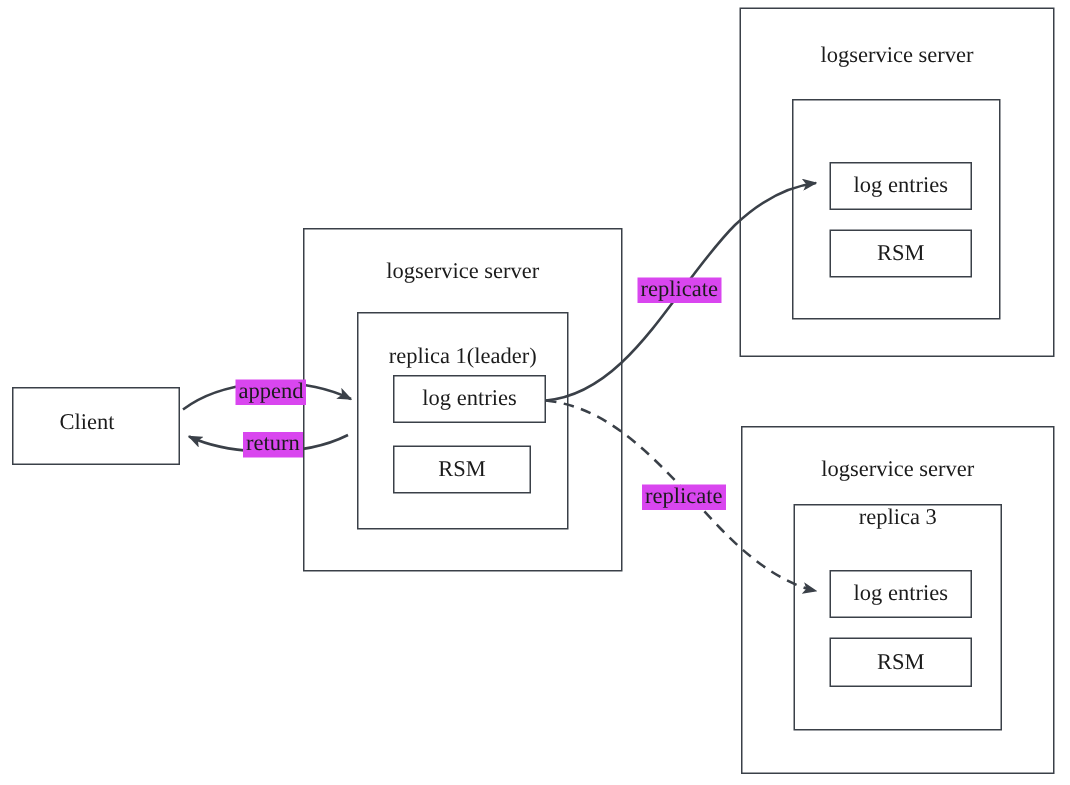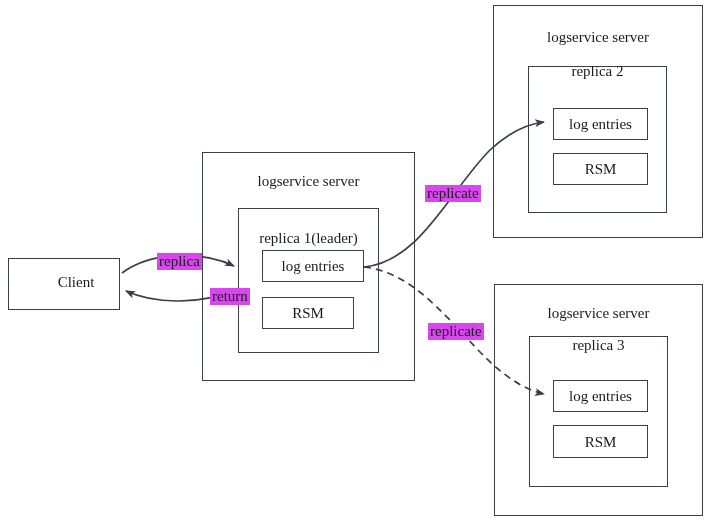--- a/index.html
+++ b/index.html
@@ -45,39 +45,38 @@
     pointer-events: none;
   }
   .t15 { font-size: 15px; text-align: center; }
 </style>
 </head>
 <body>
 
 <div id="canvas">
 
   <div class="box" style="left:8px; top:258px; width:112px; height:52px;"></div>
-  <div class="box-label t15" style="left:20px; top:274px; width:112px;">Client</div>
+  <div class="box-label t15" style="left:2px; top:274px; width:112px;">Client</div>
 
   <div class="box" style="left:202px; top:152px; width:213px; height:229px;"></div>
   <div class="box-label t15" style="left:202px; top:173px; width:213px;">logservice server</div>
 
   <div class="box" style="left:238px; top:208px; width:141px; height:145px;"></div>
   <div class="box-label t15" style="left:238px; top:230px; width:141px;">replica 1(leader)</div>
 
   <div class="box" style="left:262px; top:250px; width:102px; height:32px;"></div>
   <div class="box-label t15" style="left:262px; top:258px; width:102px;">log entries</div>
 
   <div class="box" style="left:262px; top:297px; width:92px; height:32px;"></div>
   <div class="box-label t15" style="left:262px; top:305px; width:92px;">RSM</div>
 
   <div class="box" style="left:493px; top:5px; width:210px; height:233px;"></div>
   <div class="box-label t15" style="left:493px; top:29px; width:210px;">logservice server</div>
 
   <div class="box" style="left:528px; top:66px; width:139px; height:147px;"></div>
-  <div class="box-label t15" style="left:528px; top:63px; width:139px;">replica 2</div>
 
   <div class="box" style="left:553px; top:108px; width:95px; height:32px;"></div>
   <div class="box-label t15" style="left:553px; top:116px; width:95px;">log entries</div>
 
   <div class="box" style="left:553px; top:153px; width:95px; height:32px;"></div>
   <div class="box-label t15" style="left:553px; top:161px; width:95px;">RSM</div>
 
   <div class="box" style="left:494px; top:284px; width:209px; height:232px;"></div>
   <div class="box-label t15" style="left:494px; top:305px; width:209px;">logservice server</div>
 
@@ -99,18 +98,18 @@
 
     <path d="M122,273 C150,252 200,250 234,266" fill="none" stroke="#3a4048" stroke-width="1.7" marker-end="url(#arrowhead)"></path>
 
     <path d="M232,290 C200,306 152,303 126,291" fill="none" stroke="#3a4048" stroke-width="1.7" marker-end="url(#arrowhead)"></path>
 
     <path d="M364,267 C420,262 450,190 490,150 C510,131 528,124 544,122" fill="none" stroke="#3a4048" stroke-width="1.7" marker-end="url(#arrowhead)"></path>
 
     <path d="M364,267 C410,272 440,310 480,352 C505,378 526,390 544,394" fill="none" stroke="#3a4048" stroke-width="1.7" stroke-dasharray="7 5" marker-end="url(#arrowhead)"></path>
   </svg>
 
-  <div class="edge-label t15" style="left:157px; top:253px;">replica</div>
-  <div class="edge-label t15" style="left:162px; top:288px;margin-left:48px;">return</div>
+  <div class="edge-label t15" style="left:157px; top:253px;">append</div>
+  <div class="edge-label t15" style="left:162px; top:288px;">return</div>
   <div class="edge-label t15" style="left:425px; top:185px;">replicate</div>
   <div class="edge-label t15" style="left:428px; top:323px;">replicate</div>
 
 </div>
 
 </body></html>

